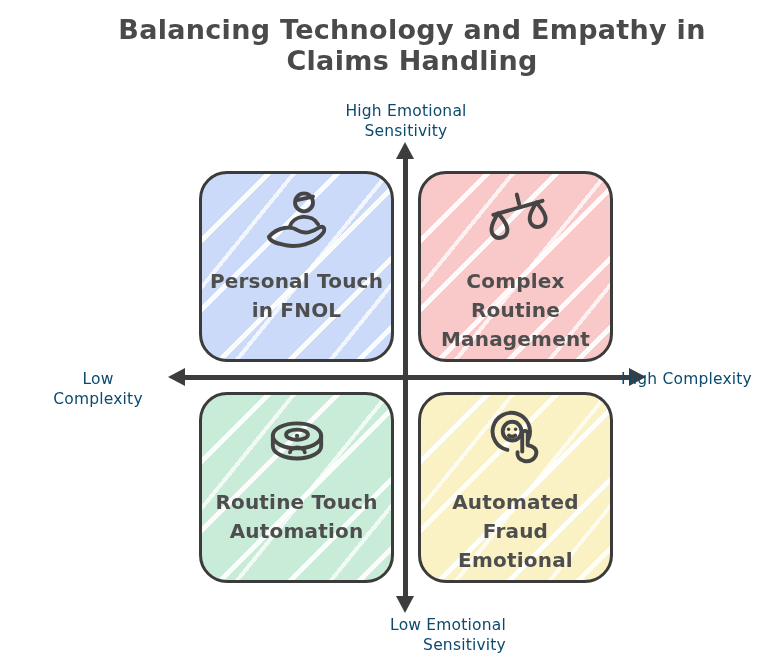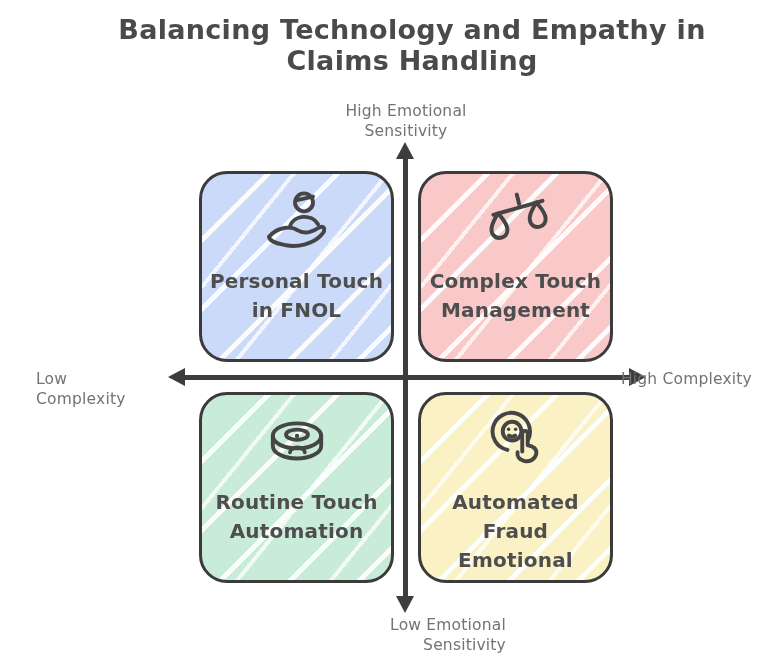--- a/index.html
+++ b/index.html
@@ -13,24 +13,24 @@
   
   .axis-shaft{position:absolute;background:#3d3d3d;border-radius:3px;}
   .h-shaft{left:155px;top:375px;width:448px;height:5px;}
   .v-shaft{left:375px;top:156px;width:5px;height:445px;}
   .arrow{position:absolute;width:0;height:0;}
   .arrow-left {left:140px;top:368px;border-top:9.5px solid transparent;border-bottom:9.5px solid transparent;border-right:17px solid #3d3d3d;}
   .arrow-right{left:601px;top:368px;border-top:9.5px solid transparent;border-bottom:9.5px solid transparent;border-left:17px solid #3d3d3d;}
   .arrow-up   {left:368px;top:142px;border-left:9.5px solid transparent;border-right:9.5px solid transparent;border-bottom:17px solid #3d3d3d;}
   .arrow-down {left:368px;top:596px;border-left:9.5px solid transparent;border-right:9.5px solid transparent;border-top:17px solid #3d3d3d;}
 
-  .axis-label{position:absolute;color:#737373;font-size:15.5px;line-height:20px;letter-spacing:.2px;}
+  .axis-label{position:absolute;color:#0c4a6e;font-size:15.5px;line-height:20px;letter-spacing:.2px;}
   .axis-top   {left:278px;top:101px;width:200px;text-align:center;}
   .axis-bottom{left:278px;top:615px;width:200px;text-align:right;}
-  .axis-leftl {left:8px;top:369px;width:124px;text-align:left;}
+  .axis-leftl {left:8px;top:369px;width:124px;text-align:center;}
   .axis-rightl{left:590px;top:369px;width:134px;text-align:right;}
 
   
   .quad{position:absolute;width:195px;height:191px;border:3.5px solid #3b3b3b;border-radius:28px;
         box-sizing:border-box;
         background:
           repeating-linear-gradient(135deg, rgba(255,255,255,0) 0 44px, rgba(255,255,255,.92) 44px 49px),
           repeating-linear-gradient(129deg, rgba(255,255,255,0) 0 69px, rgba(255,255,255,.75) 69px 73px),
           var(--c,#ddd);}
   .quad::before{content:"";position:absolute;inset:-10px;border-radius:26px;background:var(--c,#ddd);
@@ -92,21 +92,21 @@
   <div class="quad quad-tr" style="--c: #f9c8c9;">
     <div class="icon-wrap">
       <svg viewBox="0 0 100 100">
         <path class="ink" d="M51 11 L54 23"></path>
         <path class="ink" d="M21 37 L84 19"></path>
         <path class="ink" d="M27 35 C21 45 15 56 21 63 C27 70 39 66 39 56 C39 48 32 41 27 35 Z"></path>
         <path class="ink" d="M76 21 C70 31 64 42 70 49 C76 56 88 52 88 42 C88 34 81 27 76 21 Z"></path>
       </svg>
     </div>
     <div class="qtext">
-      <div>Complex Touch</div>
+      <div>Complex Routine</div>
       <div>Management</div>
     </div>
   </div>
 
   <div class="quad quad-bl" style="--c: #c9ecd9;">
     <div class="icon-wrap">
       <svg viewBox="0 0 100 100">
         <ellipse class="ink" cx="50" cy="37" rx="31" ry="16"></ellipse>
         <ellipse class="ink" cx="50" cy="35.5" rx="14" ry="6.5"></ellipse>
         <circle class="ink-fill" cx="50" cy="37" r="2.8"></circle>

